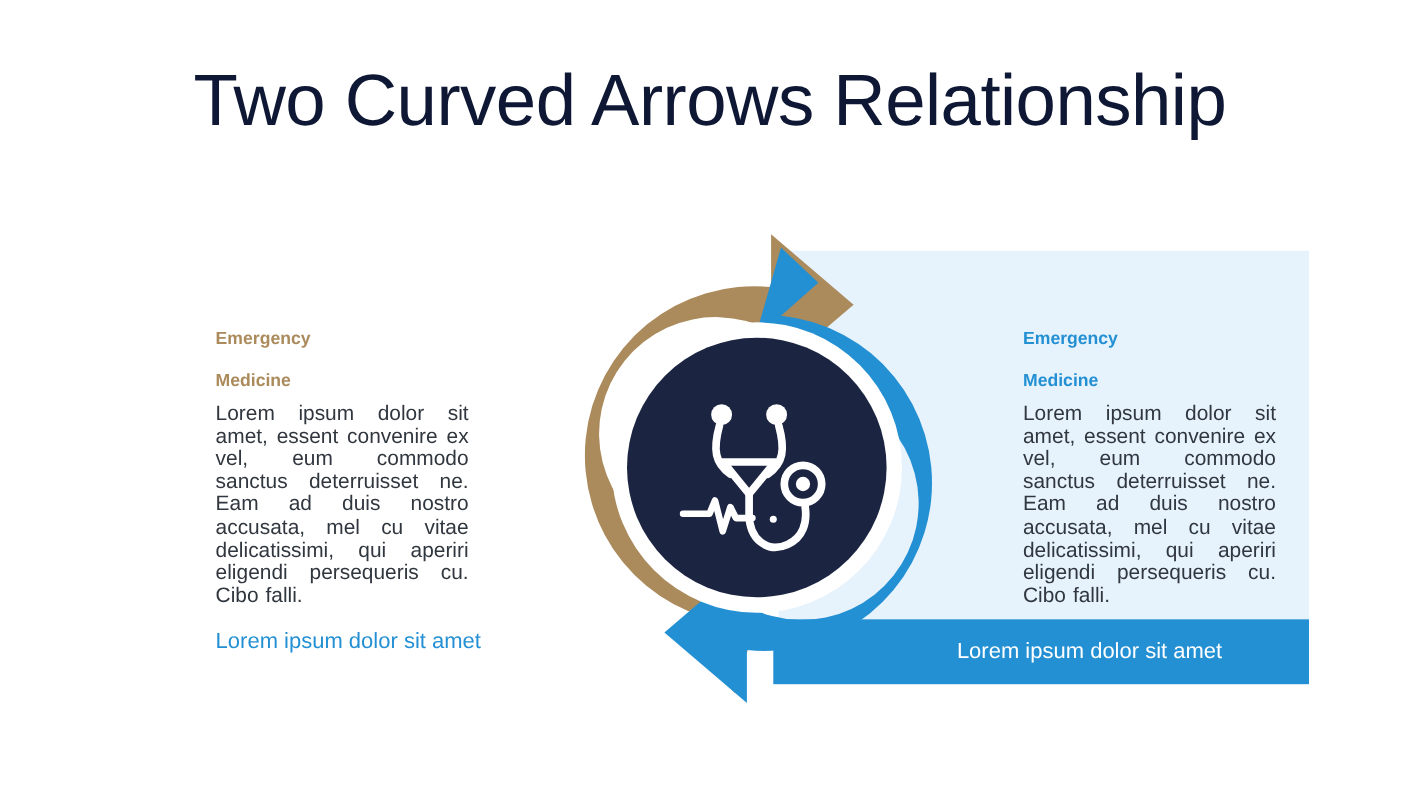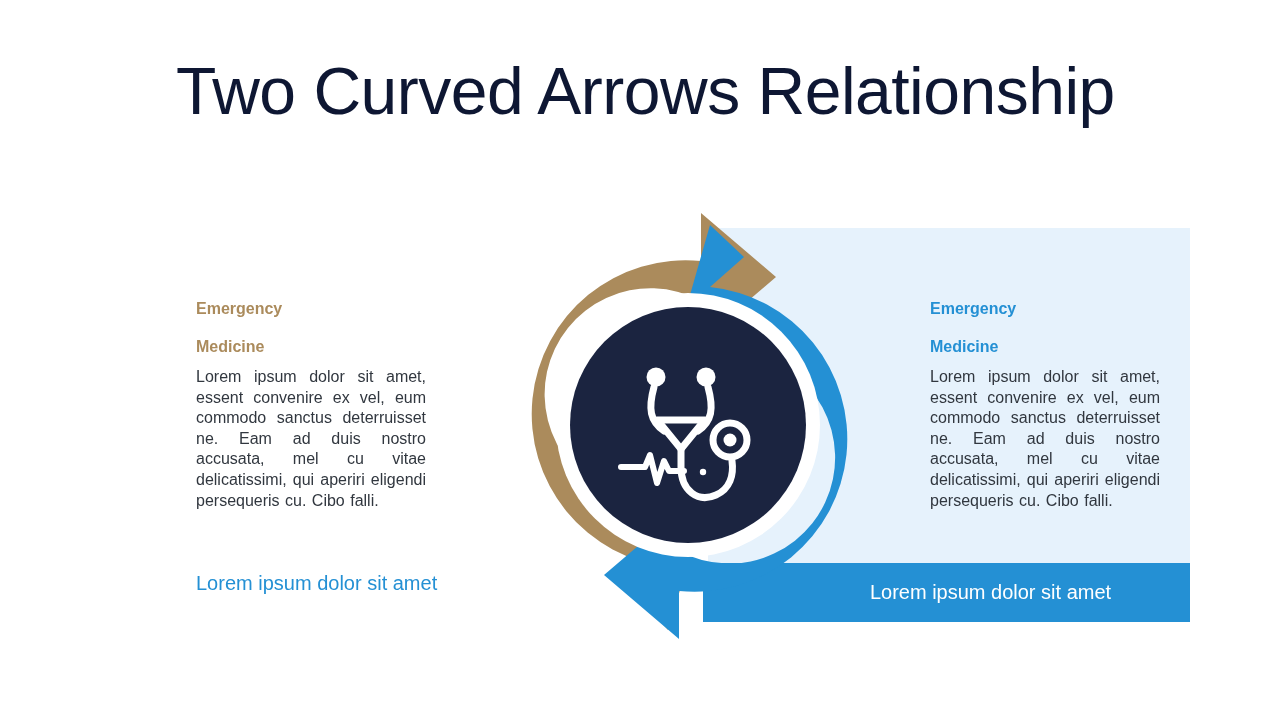--- a/index.html
+++ b/index.html
@@ -96,21 +96,21 @@
   .col-head {
     font-size: 16px;
     font-weight: bold;
     line-height: 37px;
     margin: 0;
   }
   .col-head-1 { margin-bottom: 1px; }
   #left-text .col-head  { color: #AB8B5C; }
   #right-text .col-head { color: #2490D4; }
   .col-body {
-    font-size: 16px;
+    font-size: 19px;
     line-height: 20.6px;
     color: #31373F;
     margin: 2px 0 0 0;
     text-align: justify;
     word-spacing: 1px;
   }
 
   
   #left-caption {
     position: absolute;

